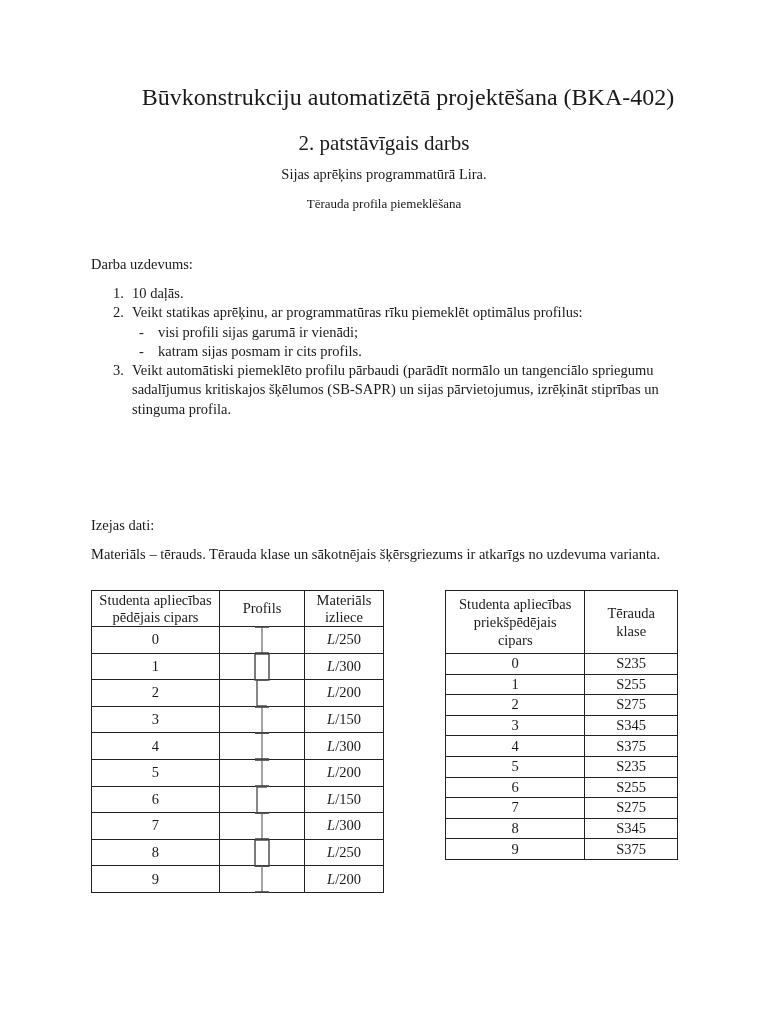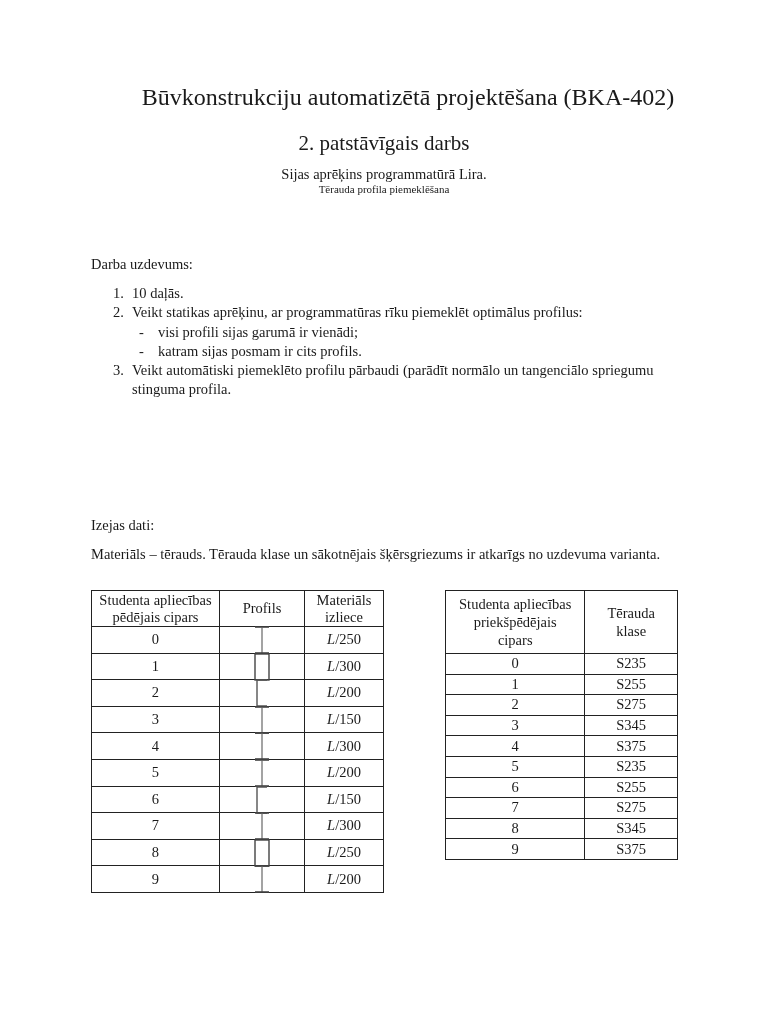--- a/index.html
+++ b/index.html
@@ -6,21 +6,21 @@
   body {
     width: 768px; height: 1024px; position: relative; overflow: hidden;
     font-family: "Liberation Serif", "DejaVu Serif", serif;
     color: #1a1a1a;
   }
   .abs { position: absolute; }
   .center { left: 0; width: 768px; text-align: center; }
   .title { top: 84px; font-size: 24px; line-height: 26px; padding-left: 24px; }
   .subtitle { top: 130px; font-size: 21px; line-height: 26px; }
   .line3 { top: 165px; font-size: 14.5px; line-height: 18px; }
-  .line4 { top: 180px; font-size: 11px; line-height: 18px; }
+  .line4 { top: 195px; font-size: 13px; line-height: 18px; }
   .para { font-size: 14.5px; line-height: 18px; left: 91px; white-space: nowrap; }
   .task-list { left: 91px; top: 284px; width: 600px; font-size: 14.5px; line-height: 19.3px; }
   .task-item { position: relative; padding-left: 41px; }
   .task-num { position: absolute; left: 22px; top: 0; }
   .sub-item { position: relative; padding-left: 67px; margin-left: -41px; }
   .sub-dash { position: absolute; left: 48px; top: 0; }
   .sub-note { padding-left: 26px; }
   b { font-weight: bold; }
 
   table { border-collapse: collapse; position: absolute; font-size: 14.5px; }
@@ -63,20 +63,21 @@
       <span>visi profili sijas garumā ir vienādi;</span>
     </div>
     <div class="sub-item">
       <span class="sub-dash">-</span>
       <span>katram sijas posmam ir cits profils.</span>
     </div>
   </div>
   <div class="task-item">
     <span class="task-num">3.</span>
     <div>Veikt automātiski piemeklēto profilu pārbaudi (parādīt normālo un tangenciālo spriegumu</div>
+    <div>sadalījumus kritiskajos šķēlumos (SB-SAPR) un sijas pārvietojumus, izrēķināt stiprības un</div>
     <div>stinguma profila.</div>
   </div>
 </div>
 
 <div class="abs para" style="top:516px;">Izejas dati:</div>
 <div class="abs para" style="top:545px;">Materiāls – tērauds. Tērauda klase un sākotnējais šķērsgriezums ir atkarīgs no uzdevuma varianta.</div>
 
 <table class="t1">
   <thead>
     <tr>

